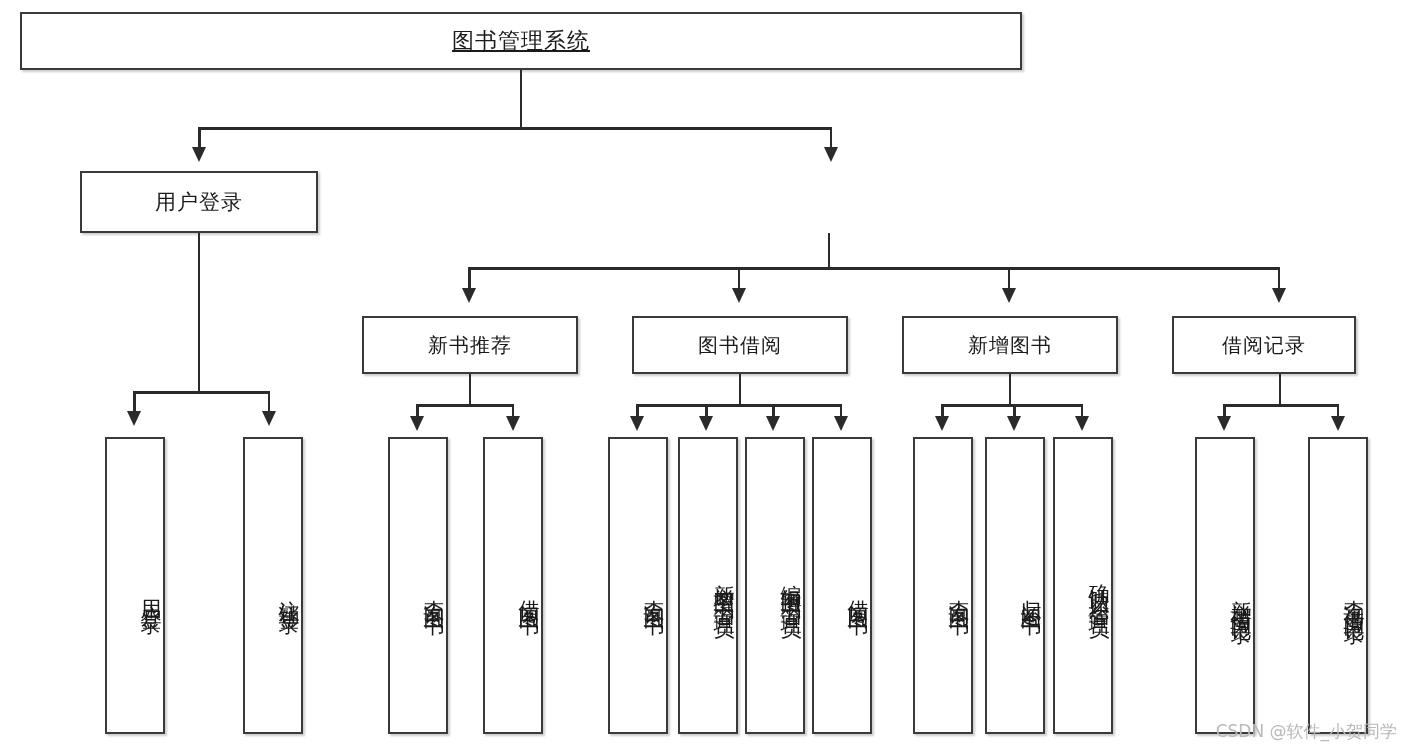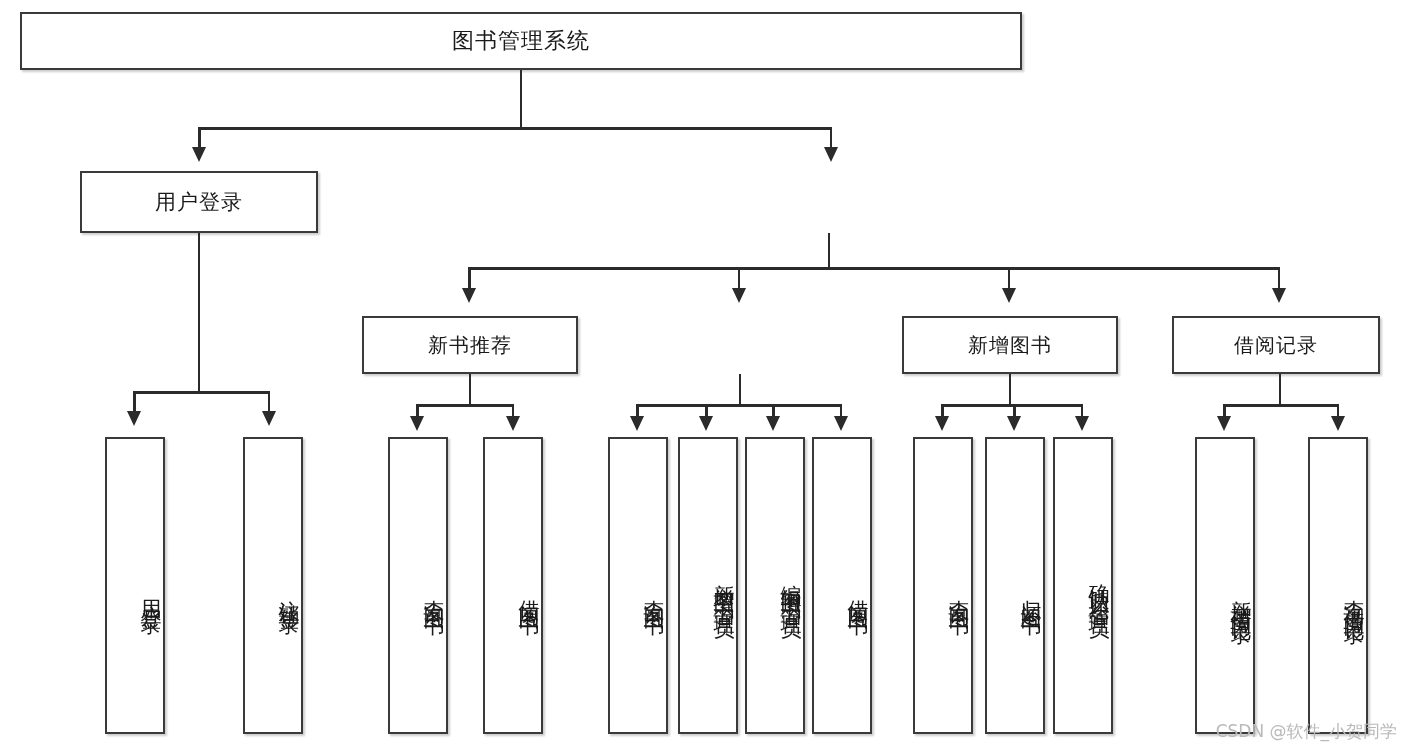--- a/index.html
+++ b/index.html
@@ -81,21 +81,21 @@
     color: #b9b9b9;
     white-space: nowrap;
     pointer-events: none;
   }
 </style>
 </head>
 <body>
 
 <div id="canvas">
 
-  <div class="node root" style="left:20px; top:12px; width:1002px; height:58px;">
+  <div class="node root" style="left:20px; top:12px; width:1002px; height:58px;text-decoration:underline;">
     <span>图书管理系统</span>
   </div>
 
   <div class="line vline" style="left:519.5px; top:70px; height:59px;"></div>
   <div class="line hline" style="left:198px; top:127px; width:634px;"></div>
   <div class="line vline" style="left:198px; top:127px; height:22px;"></div>
   <div class="line vline" style="left:829.5px; top:127px; height:22px;"></div>
   <div class="arrow" style="left:192px; top:147px;"></div>
   <div class="arrow" style="left:823.5px; top:147px;"></div>
 
@@ -118,24 +118,27 @@
   <div class="line vline" style="left:1007.5px; top:267px; height:22px;"></div>
   <div class="line vline" style="left:1277.5px; top:267px; height:22px;"></div>
   <div class="arrow" style="left:462px; top:288px;"></div>
   <div class="arrow" style="left:731.5px; top:288px;"></div>
   <div class="arrow" style="left:1001.5px; top:288px;"></div>
   <div class="arrow" style="left:1271.5px; top:288px;"></div>
 
   <div class="node lvl3" style="left:362px; top:316px; width:216px; height:58px;text-align:right;">
     <span>新书推荐</span>
   </div>
+  <div class="node lvl3" style="left:632px; top:316px; width:216px; height:58px;">
+    <span>图书借阅</span>
+  </div>
   <div class="node lvl3" style="left:902px; top:316px; width:216px; height:58px;">
     <span>新增图书</span>
   </div>
-  <div class="node lvl3" style="left:1172px; top:316px; width:208px; height:58px;">
+  <div class="node lvl3" style="left:1172px; top:316px; width:184px; height:58px;">
     <span>借阅记录</span>
   </div>
 
   <div class="line vline" style="left:468.5px; top:374px; height:32px;"></div>
   <div class="line hline" style="left:416px; top:404px; width:98px;"></div>
   <div class="line vline" style="left:416px; top:404px; height:14px;"></div>
   <div class="line vline" style="left:511.5px; top:404px; height:14px;"></div>
   <div class="arrow" style="left:410px; top:416px;"></div>
   <div class="arrow" style="left:505.5px; top:416px;"></div>
 

